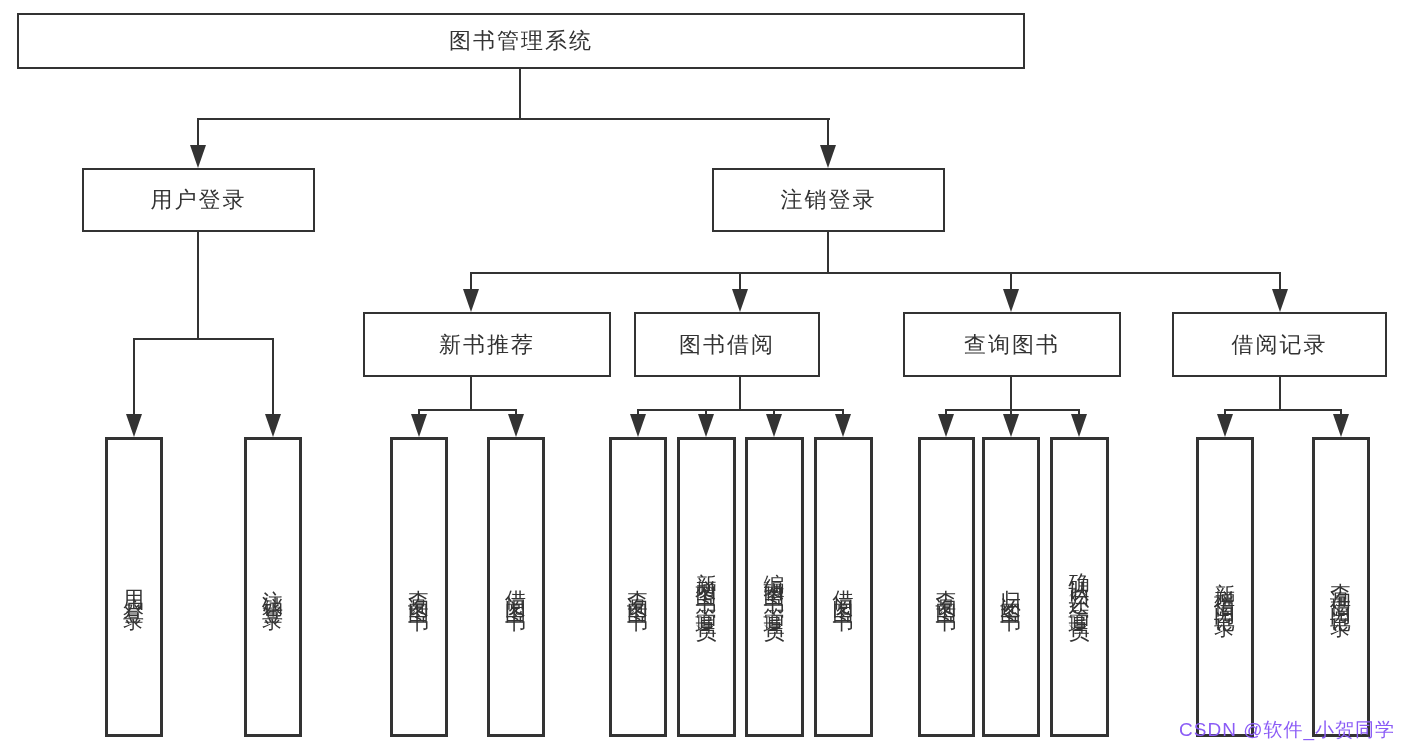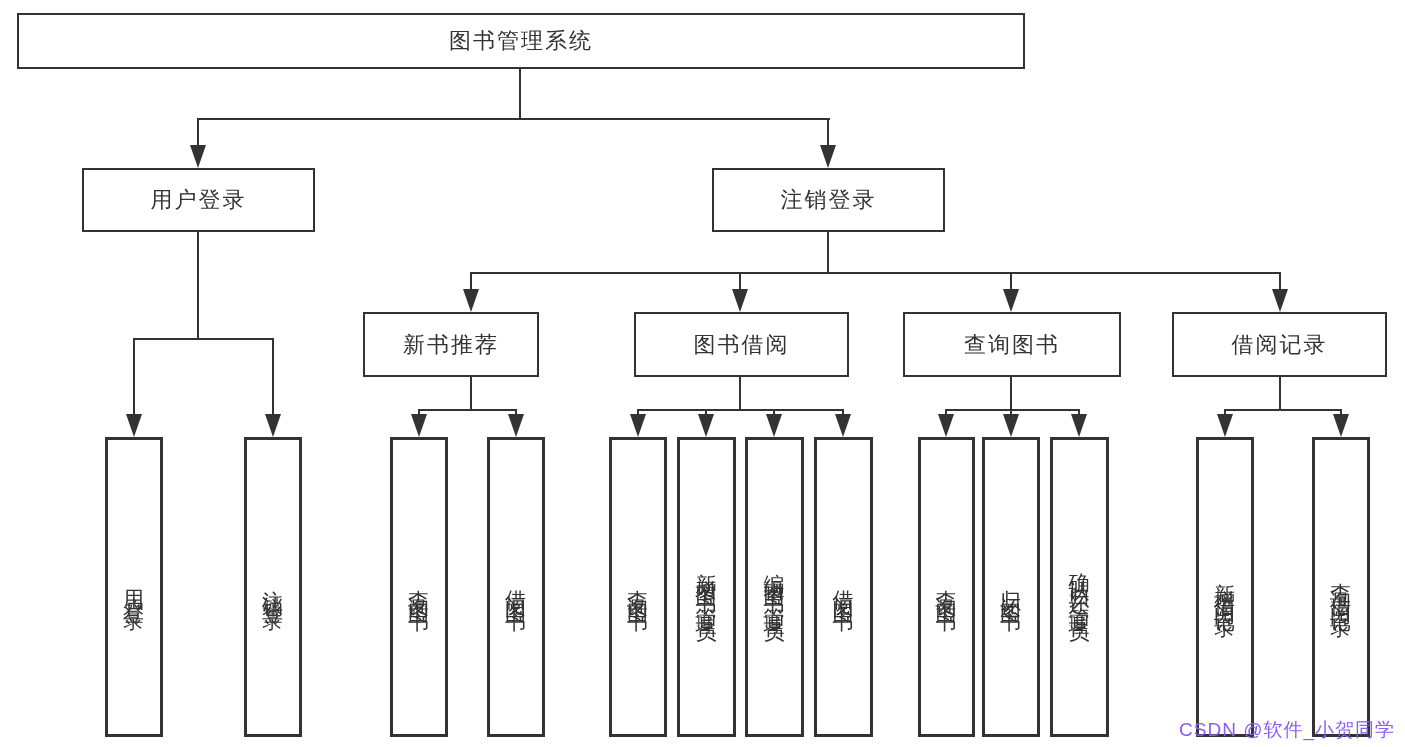--- a/index.html
+++ b/index.html
@@ -65,24 +65,24 @@
     <span>图书管理系统</span>
   </div>
 
   <div class="box hbox" style="left:82px;top:168px;width:233px;height:64px">
     <span>用户登录</span>
   </div>
   <div class="box hbox" style="left:712px;top:168px;width:233px;height:64px">
     <span>注销登录</span>
   </div>
 
-  <div class="box hbox" style="left:363px;top:312px;width:176px;height:65px">
+  <div class="box hbox" style="left:363px;top:312px;width:248px;height:65px">
     <span>新书推荐</span>
   </div>
-  <div class="box hbox" style="left:634px;top:312px;width:215px;height:65px">
+  <div class="box hbox" style="left:634px;top:312px;width:186px;height:65px">
     <span>图书借阅</span>
   </div>
   <div class="box hbox" style="left:903px;top:312px;width:218px;height:65px">
     <span>查询图书</span>
   </div>
   <div class="box hbox" style="left:1172px;top:312px;width:215px;height:65px">
     <span>借阅记录</span>
   </div>
 
   <div class="box vbox" style="left:105px;top:437px;width:58px;height:300px">

